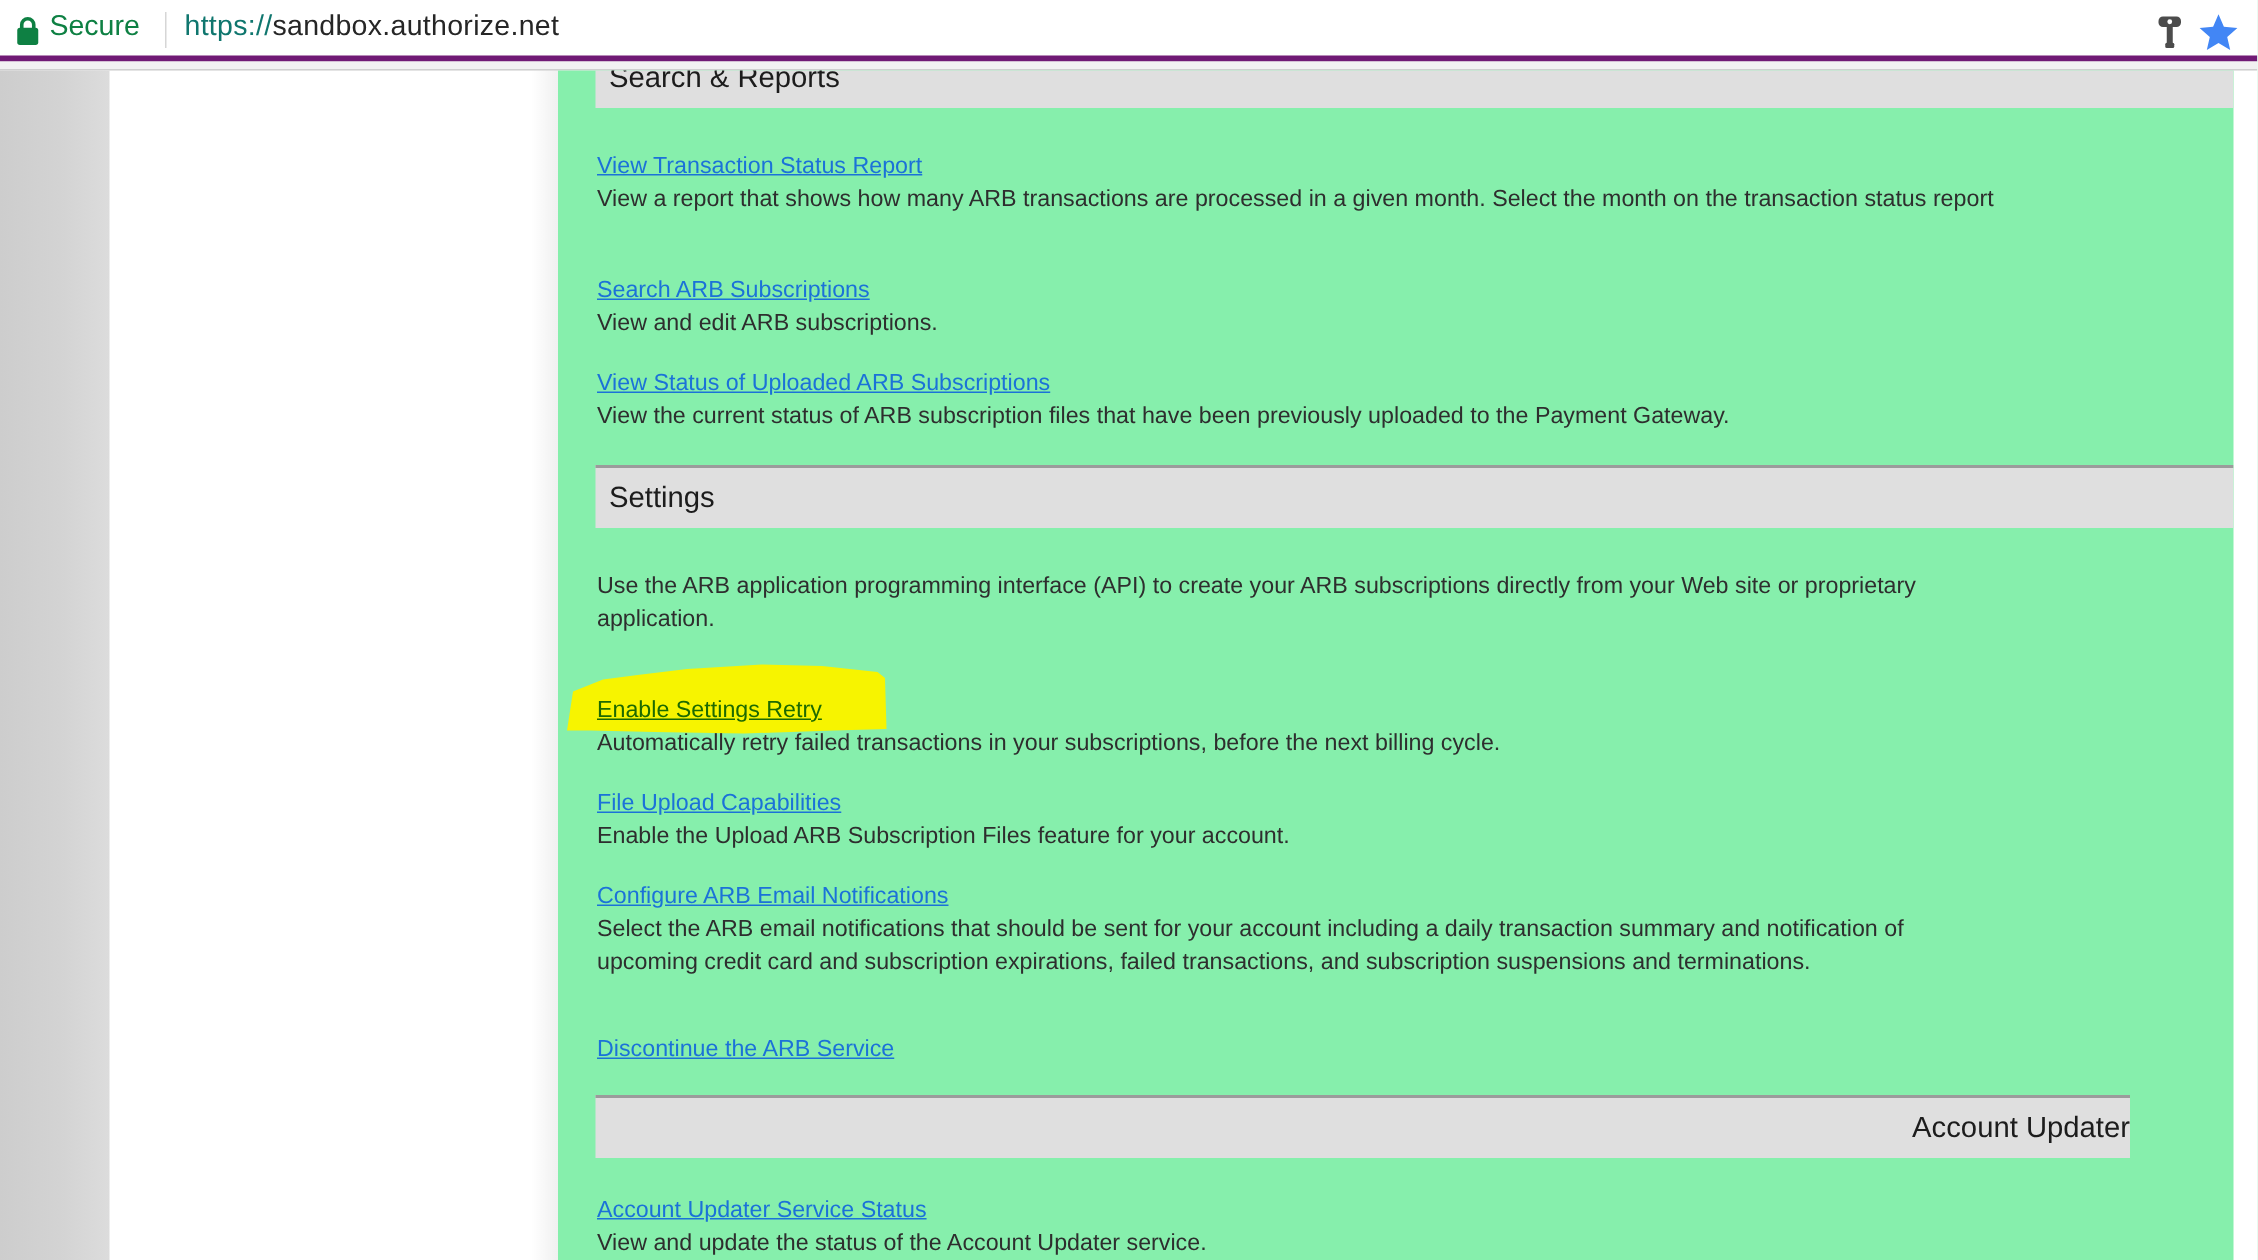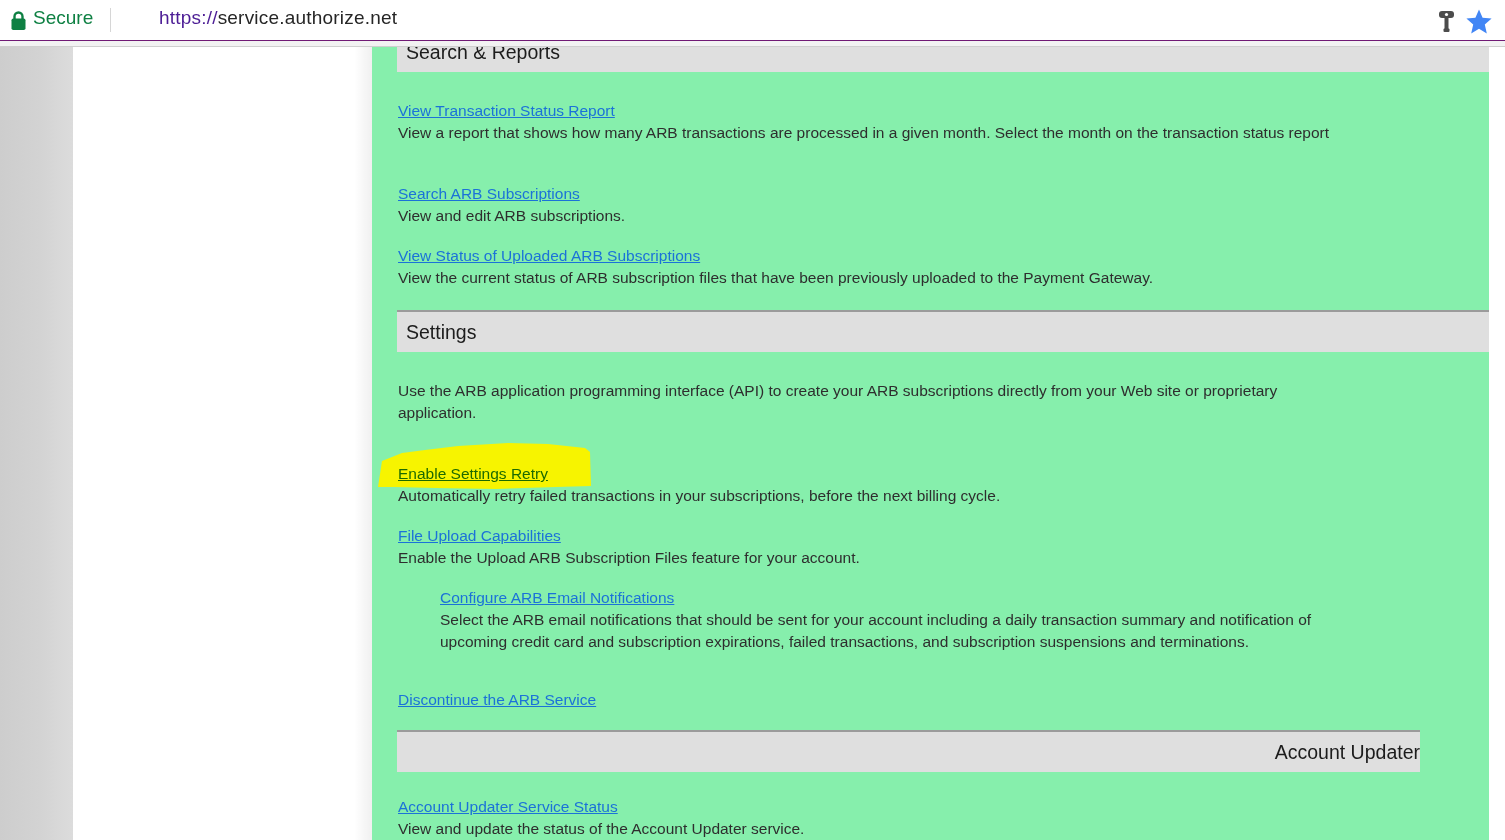--- a/index.html
+++ b/index.html
@@ -2,26 +2,26 @@
 <html><head>
 <meta charset="utf-8">
 <style>
   * { margin:0; padding:0; box-sizing:border-box; }
   html,body { width:1505px; height:840px; background:#fff; }
   body { font-family:"Liberation Sans", sans-serif; }
   .screen { position:relative; width:1505px; height:840px; overflow:hidden; background:#fff; }
 
   
   .browser-bar { position:absolute; left:0; top:0; width:1505px; height:41px;
-                 background:#fff; border-bottom:1px solid #701a75; }
+                 background:#fff; border-bottom:4px solid #701a75; }
   .lock { position:absolute; left:10px; top:10px; width:17px; height:21px; }
   .secure { position:absolute; left:33px; top:7px; font-size:19px; color:#0e8043; }
   .addr-sep { position:absolute; left:110px; top:8px; width:1px; height:24px; background:#d6d6d6; }
   .url { position:absolute; left:123px; top:7px; font-size:19px; letter-spacing:0.2px; }
-  .url .scheme { color:#4c1d95;margin-left:36px; }
+  .url .scheme { color:#0f766e; }
   .url .host { color:#262626; }
   .key-ic { position:absolute; left:1438px; top:10px; width:17px; height:23px; }
   .star-ic { position:absolute; left:1465px; top:8px; width:28px; height:27px; }
 
   .band { position:absolute; left:0; top:41px; width:1505px; height:6px;
           background:#f2f2f2; border-bottom:1px solid #cfcfcf; }
 
   
   .left-strip { position:absolute; left:0; top:47px; width:73px; height:793px;
                 background:linear-gradient(to right,#cdcdcd,#d3d3d3 55%,#dcdcdc); }
@@ -46,37 +46,37 @@
           font-size:15.5px; line-height:22px; color:#1b72d8;
           text-decoration:underline; cursor:pointer; }
   .desc { position:relative; z-index:2; color:#2e2e2e; }
   .desc div { font-size:15.5px; line-height:21.5px; white-space:nowrap; }
 
   .item.hl .link { color:#1d6a00; }
   .marker { position:absolute; left:-22px; top:-22px; z-index:1; }
 
   .i1 { top:53px; }  .i2 { top:136px; } .i3 { top:198px; }
   .i4 { top:333px; } .i5 { top:416px; } .i6 { top:478px; }
-  .i7 { top:540px;margin-left:42px; } .i8 { top:642px;text-decoration:underline; } .i9 { top:749px; }
+  .i7 { top:540px; } .i8 { top:642px;text-decoration:underline; } .i9 { top:749px; }
 </style>
 </head>
 <body>
 
 <div class="screen">
 
   <div class="browser-bar">
     <span class="lock">
       <svg width="17" height="21" viewBox="0 0 17 21">
         <path d="M4.5 9 V6.5 a4 4 0 0 1 8 0 V9" fill="none" stroke="#0e8043" stroke-width="2.4"></path>
         <rect x="1.5" y="8.5" width="14" height="11.5" rx="1.8" fill="#0e8043"></rect>
       </svg>
     </span>
     <span class="secure">Secure</span>
     <span class="addr-sep"></span>
-    <span class="url"><span class="scheme">https://</span><span class="host">service.authorize.net</span></span>
+    <span class="url"><span class="scheme">https://</span><span class="host">sandbox.authorize.net</span></span>
     <span class="key-ic">
       <svg width="17" height="23" viewBox="0 0 17 23">
         <rect x="1" y="1" width="15" height="7" rx="3" fill="#4c4c4c"></rect>
         <circle cx="8.5" cy="4.5" r="1.6" fill="#ffffff"></circle>
         <rect x="6.5" y="7" width="4" height="13" fill="#4c4c4c"></rect>
         <rect x="5.5" y="18.5" width="6" height="3.5" rx="1" fill="#4c4c4c"></rect>
       </svg>
     </span>
     <span class="star-ic">
       <svg width="28" height="27" viewBox="0 0 28 27">

